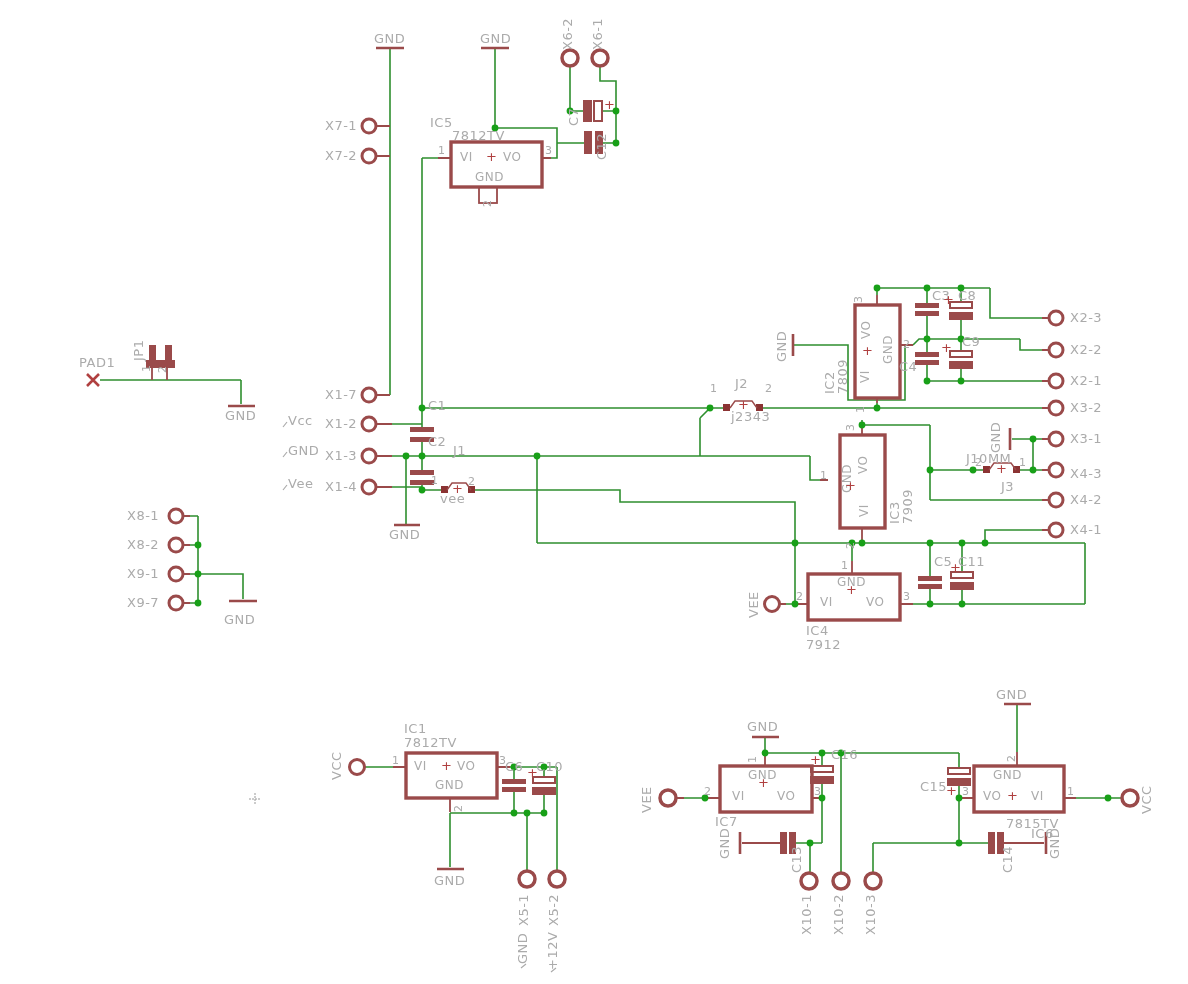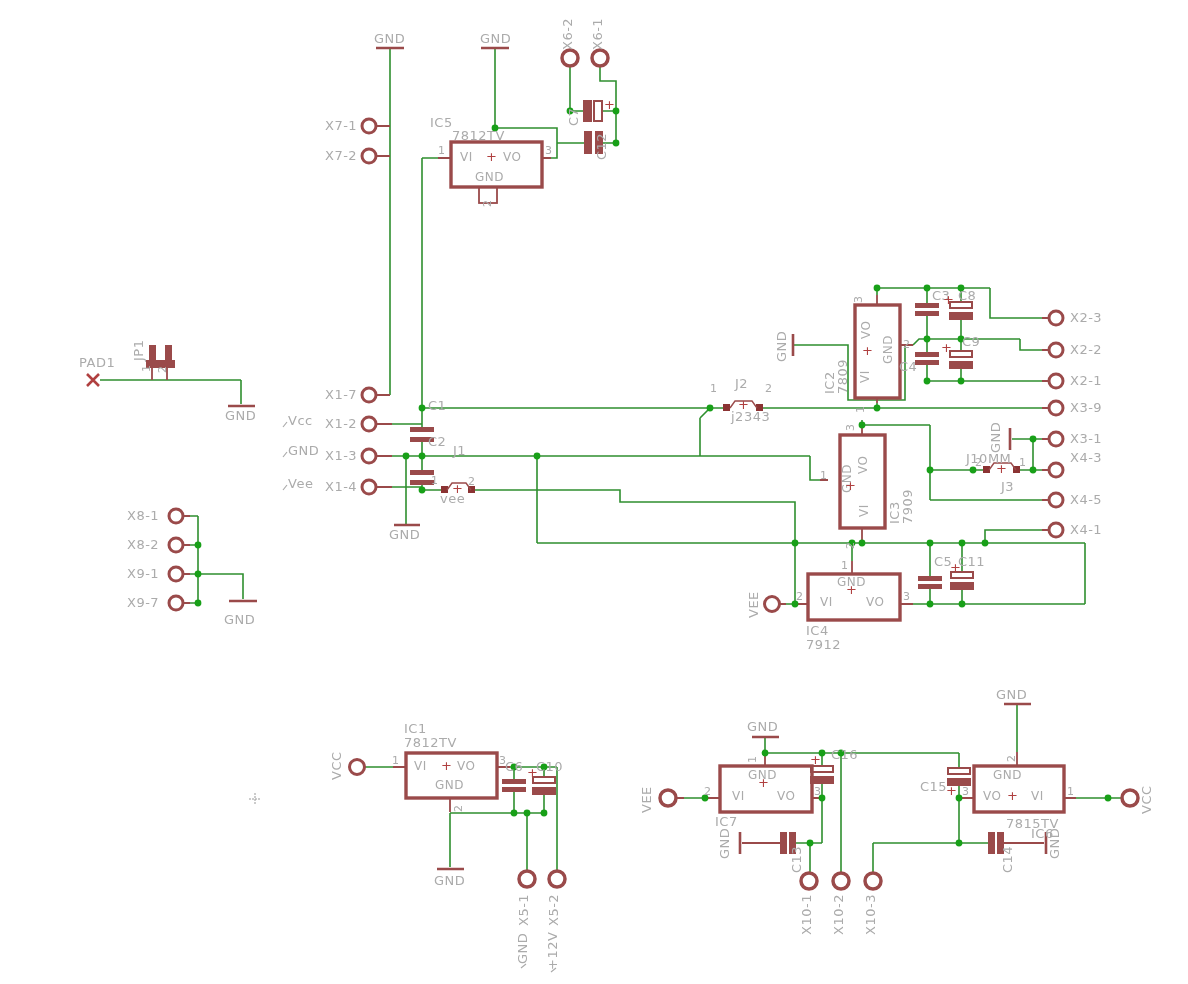--- a/index.html
+++ b/index.html
@@ -344,24 +344,24 @@
 <span class="t" style="left:932px;top:289px">C3</span>
 <span class="plus t" style="left:943px;top:293px">+</span>
 <span class="t" style="left:958px;top:289px">C8</span>
 <span class="t" style="left:899px;top:360px">C4</span>
 <span class="plus t" style="left:941px;top:341px">+</span>
 <span class="t" style="left:962px;top:335px">C9</span>
 
 <span class="t" style="left:1070px;top:311px">X2-3</span>
 <span class="t" style="left:1070px;top:343px">X2-2</span>
 <span class="t" style="left:1070px;top:374px">X2-1</span>
-<span class="t" style="left:1070px;top:401px">X3-9</span>
+<span class="t" style="left:1070px;top:401px">X3-2</span>
 <span class="t" style="left:1070px;top:432px">X3-1</span>
-<span class="t" style="left:1070px;top:451px">X4-3</span>
-<span class="t" style="left:1070px;top:493px">X4-5</span>
+<span class="t" style="left:1070px;top:467px">X4-3</span>
+<span class="t" style="left:1070px;top:493px">X4-2</span>
 <span class="t" style="left:1070px;top:523px">X4-1</span>
 
 <span class="t r" style="left:989px;top:453px">GND</span>
 <span class="t" style="left:966px;top:452px">J10MM</span>
 <span class="tp t" style="left:975px;top:457px">2</span>
 <span class="tp t" style="left:1019px;top:457px">1</span>
 <span class="plus t" style="left:996px;top:462px">+</span>
 <span class="t" style="left:1001px;top:480px">J3</span>
 
 <span class="tp t r" style="left:845px;top:431px">3</span>

